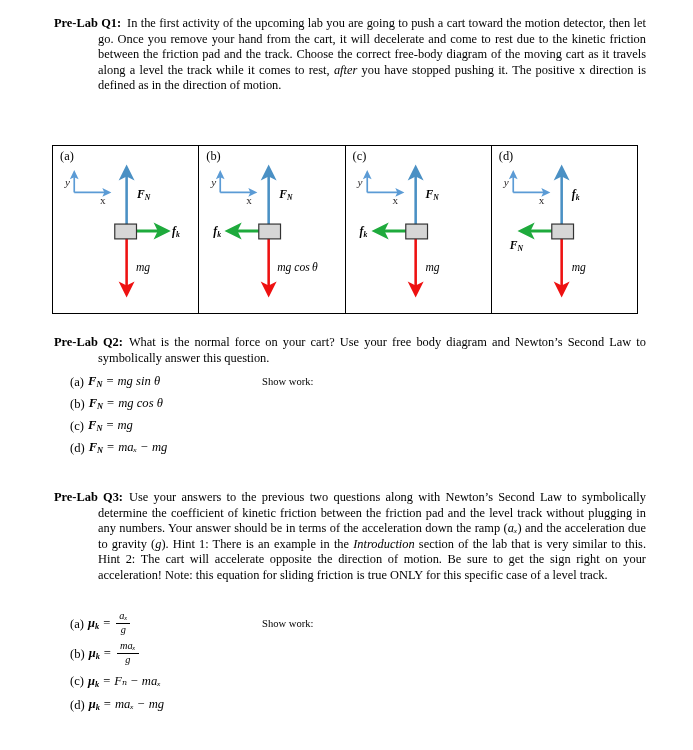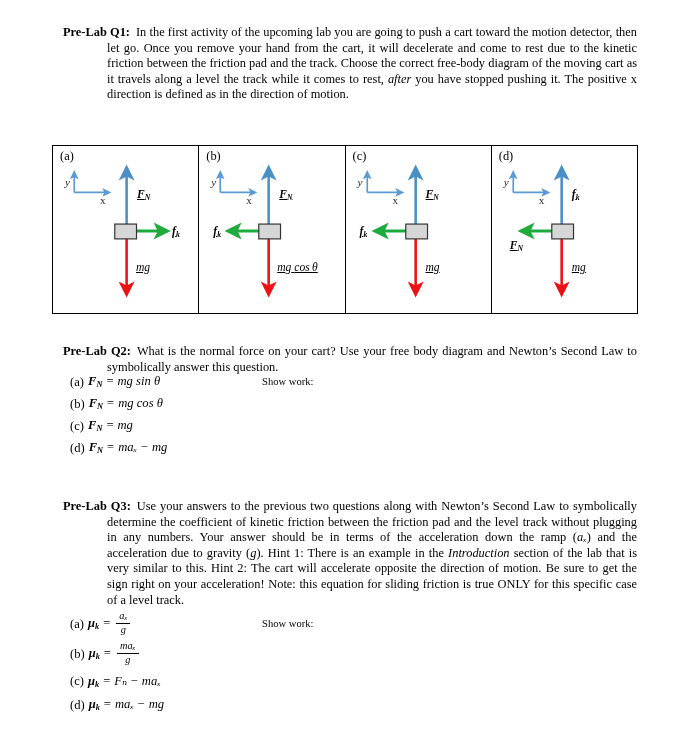--- a/index.html
+++ b/index.html
@@ -27,21 +27,21 @@
   .qblock {
     position: absolute;
     left: 50px;
     width: 600px;
   }
   .qpara {
     font-size: 12.4px;
     line-height: 15.6px;
     text-align: justify;
     text-indent: 0;
-    margin: 13px;
+    margin: 4px;
     padding-left: 44px;
   }
   .qpara .qlabel {
     font-weight: bold;
     margin-left: -44px;
     padding-right: 6px;
   }
   .qpara i, .qpara .ital {
     font-style: italic;
   }
@@ -134,21 +134,20 @@
     position: absolute;
     left: 0; top: 0;
     width: 100%;
     height: 100%;
   }
 
   .lbl {
     position: absolute;
     font-size: 11.6px;
     white-space: nowrap;
-    text-decoration: underline;
   }
   .lbl-axis {
     position: absolute;
     font-size: 11.2px;
     font-style: italic;
     color: #231f20;
   }
 </style>
 </head>
 <body>

